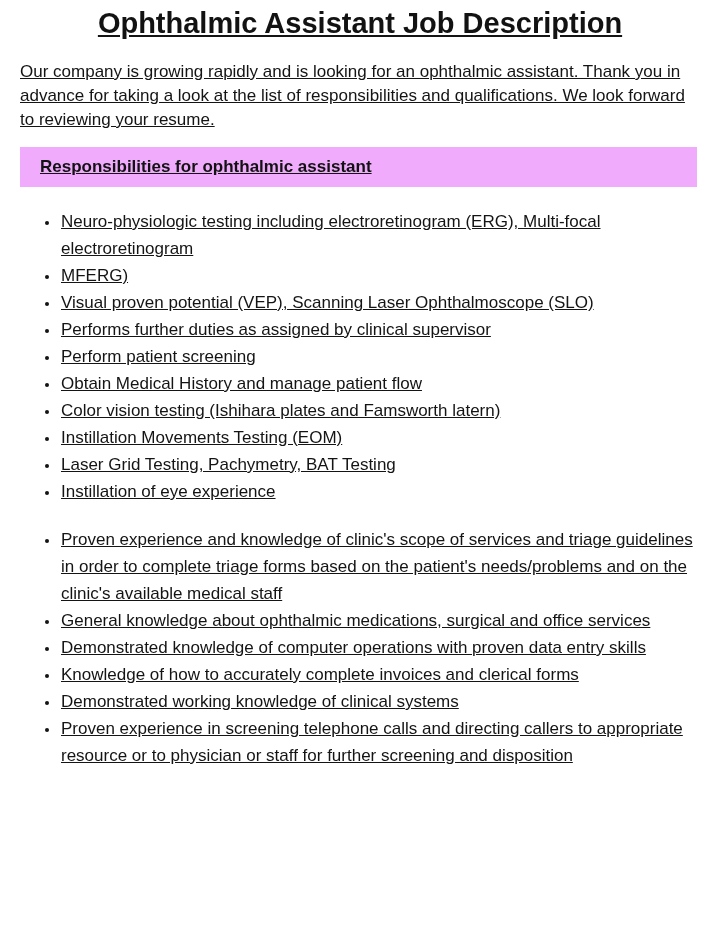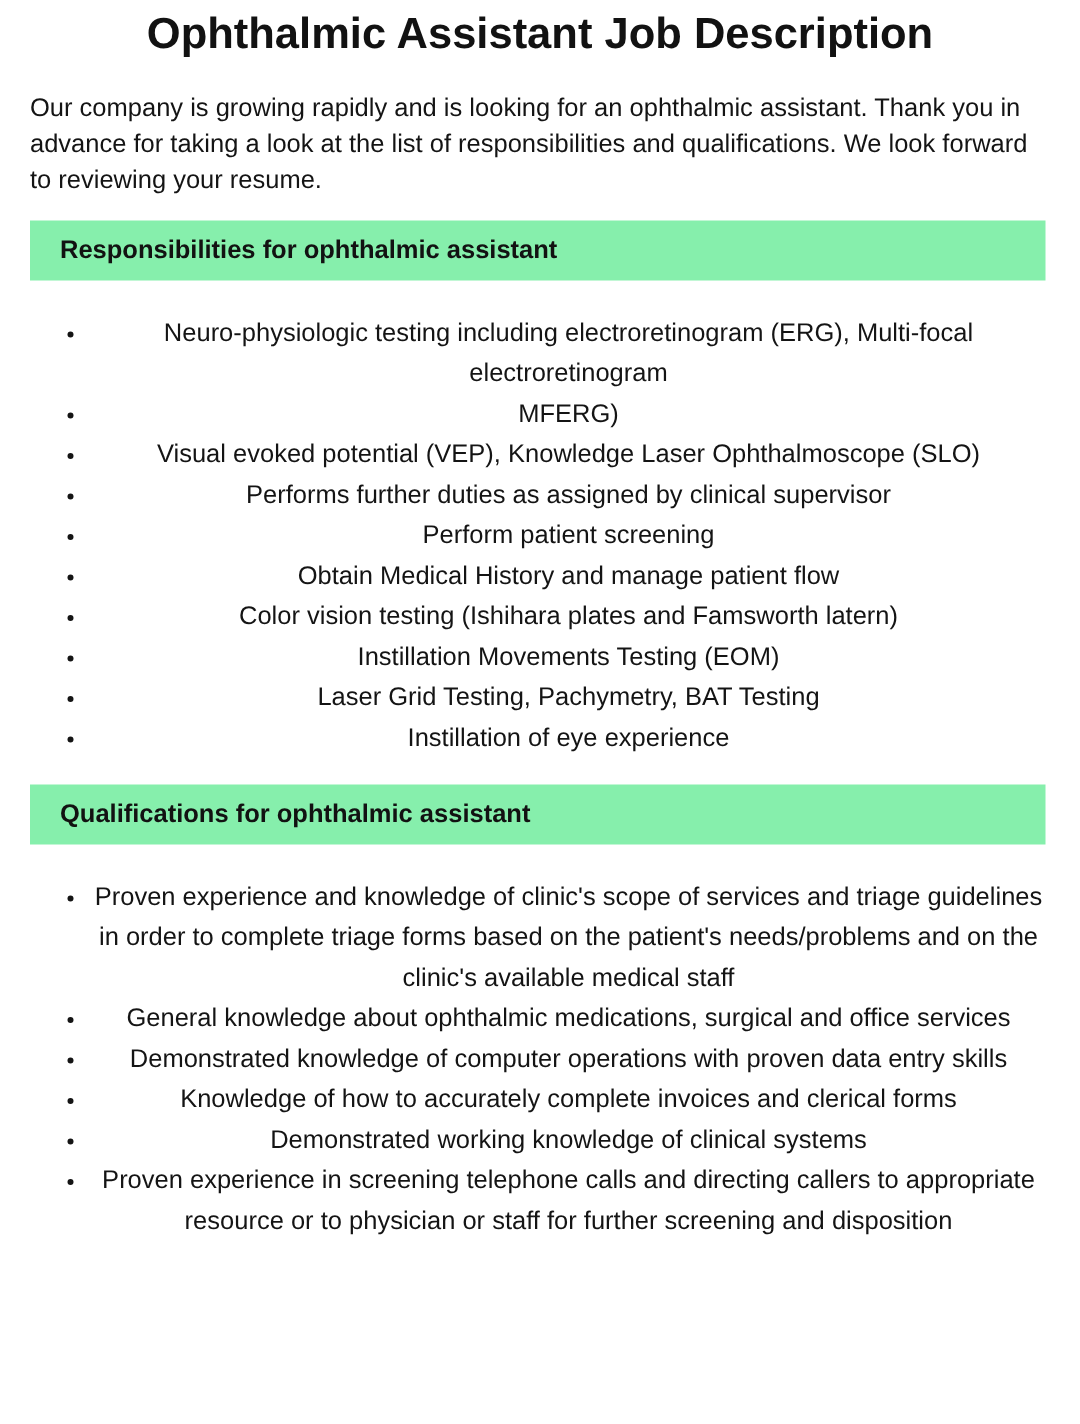--- a/index.html
+++ b/index.html
@@ -9,86 +9,85 @@
   }
   body {
     width: 720px;
     height: 949px;
     font-family: "Liberation Sans", sans-serif;
     color: #141414;
     overflow: hidden;
   }
   .doc {
     width: 720px;
+    text-decoration: underline;
   }
   .doc-title {
     margin: 6px 0 0 0;
     font-size: 29px;
     line-height: 34px;
     font-weight: 800;
     text-align: center;
     color: #121212;
   }
   .intro {
     margin: 20px 22px 0 20px;
     font-size: 17px;
     line-height: 24px;
   }
   .section-heading {
     margin: 15px 23px 0 20px;
-    background: #86efac;
+    background: #f0abfc;
     font-size: 17px;
     line-height: 26px;
     font-weight: 700;
     padding: 7px 10px 7px 20px;
     color: #121212;
   }
   .section-heading.second {
     margin-top: 18px;
   }
   ul.bullets {
     margin: 21px 23px 0 20px;
     padding: 0 0 0 40px;
     font-size: 17px;
     line-height: 27px;
     list-style: disc outside;
   }
   ul.bullets li {
     padding-left: 1px;
-    text-align: center;
   }
   ul.bullets li::marker {
     font-size: 14px;
   }
 </style>
 </head>
 <body>
 
 <div class="doc">
 
   <h1 class="doc-title">Ophthalmic Assistant Job Description</h1>
 
   <p class="intro">Our company is growing rapidly and is looking for an ophthalmic assistant. Thank you in advance for taking a look at the list of responsibilities and qualifications. We look forward to reviewing your resume.</p>
 
   <div class="section-heading">Responsibilities for ophthalmic assistant</div>
 
   <ul class="bullets">
     <li>Neuro-physiologic testing including electroretinogram (ERG), Multi-focal electroretinogram</li>
     <li>MFERG)</li>
-    <li>Visual evoked potential (VEP), Knowledge Laser Ophthalmoscope (SLO)</li>
+    <li>Visual proven potential (VEP), Scanning Laser Ophthalmoscope (SLO)</li>
     <li>Performs further duties as assigned by clinical supervisor</li>
     <li>Perform patient screening</li>
     <li>Obtain Medical History and manage patient flow</li>
     <li>Color vision testing (Ishihara plates and Famsworth latern)</li>
     <li>Instillation Movements Testing (EOM)</li>
     <li>Laser Grid Testing, Pachymetry, BAT Testing</li>
     <li>Instillation of eye experience</li>
   </ul>
 
-  <div class="section-heading second">Qualifications for ophthalmic assistant</div>
 
   <ul class="bullets">
     <li>Proven experience and knowledge of clinic's scope of services and triage guidelines in order to complete triage forms based on the patient's needs/problems and on the clinic's available medical staff</li>
     <li>General knowledge about ophthalmic medications, surgical and office services</li>
     <li>Demonstrated knowledge of computer operations with proven data entry skills</li>
     <li>Knowledge of how to accurately complete invoices and clerical forms</li>
     <li>Demonstrated working knowledge of clinical systems</li>
     <li>Proven experience in screening telephone calls and directing callers to appropriate resource or to physician or staff for further screening and disposition</li>
   </ul>
 

